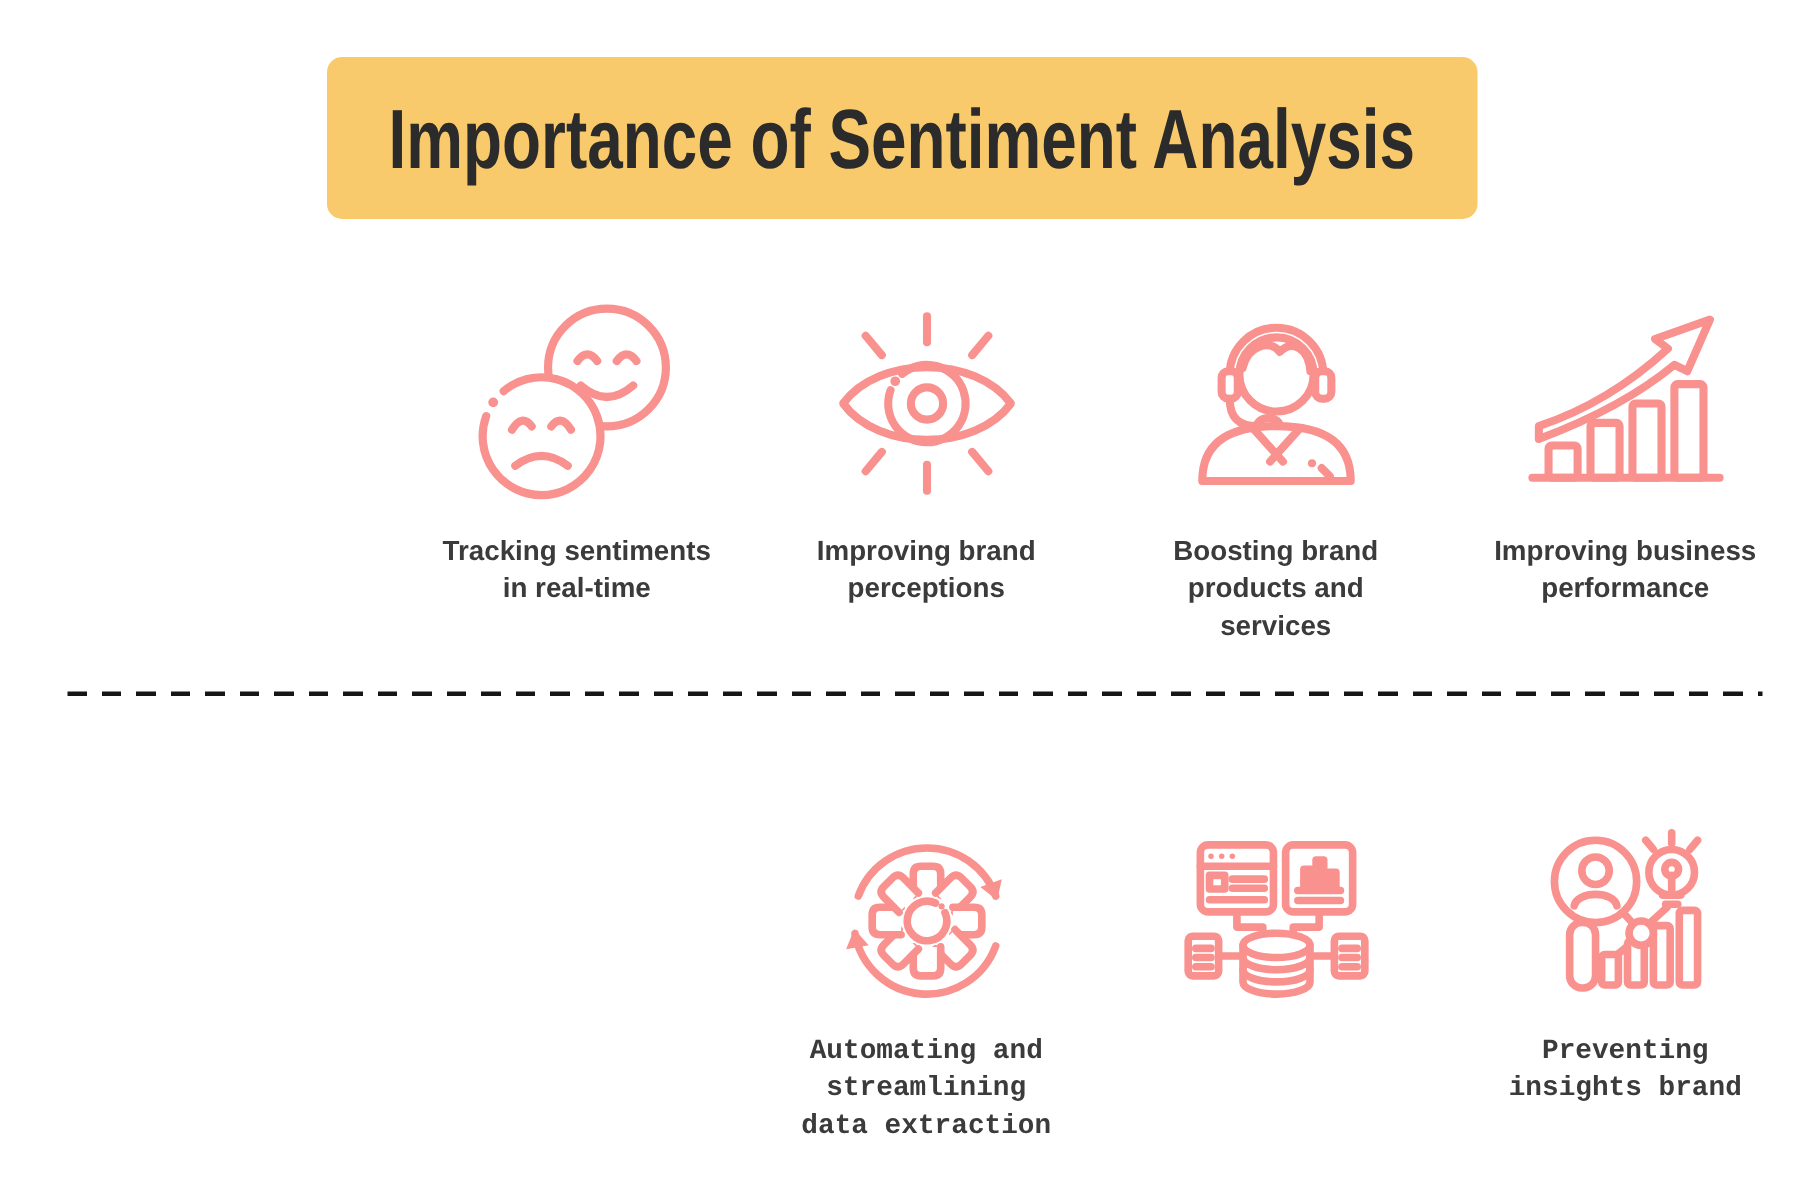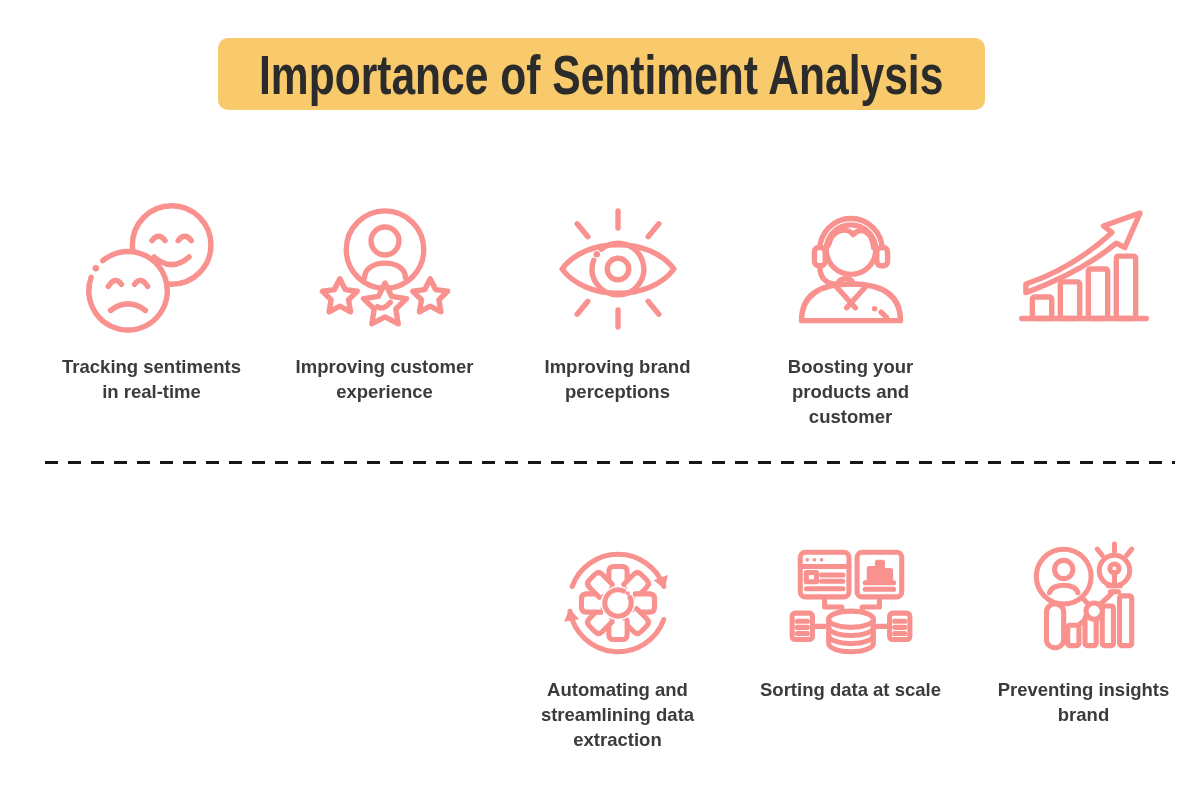--- a/index.html
+++ b/index.html
@@ -4,31 +4,31 @@
 <style>
   :root{
     --banner:#F9CA6B; --icon:#F9918E; --title:#2B2B2B; --label:#3B3B3B; --divider:#161616;
   }
   html,body{margin:0;padding:0;}
   body{
     width:1200px;height:800px;background:#fff;overflow:hidden;position:relative;
     font-family:"Liberation Sans", sans-serif;
   }
   .banner{
-    position:absolute;left:218px;top:38px;width:767px;height:72px;
+    position:absolute;left:218px;top:38px;width:767px;height:108px;
     background:var(--banner);border-radius:10px;
     display:flex;align-items:center;justify-content:center;
   }
   .banner h1{
     margin:0;font-size:56px;font-weight:bold;color:var(--title);
     transform:scaleX(0.76);white-space:nowrap;letter-spacing:0px;
   }
   .row{position:absolute;left:0;width:1200px;display:flex;justify-content:flex-end;}
   .row1{top:188px;}
-  .row2{top:533px;}
+  .row2{top:544px;font-family:Liberation Mono, monospace;}
   .item{width:233px;display:flex;flex-direction:column;align-items:center;}
   .row1 .icon-box{height:162px;display:flex;align-items:center;justify-content:center;}
   .row2 .icon-box{height:140px;display:flex;align-items:center;justify-content:center;}
   .label{
     margin-top:4px;text-align:center;color:var(--label);
     font-size:18.5px;line-height:25px;font-weight:bold;
   }
   .mw140{max-width:140px;} .mw175{max-width:175px;} .mw195{max-width:195px;}
   .mw215{max-width:215px;} .mw220{max-width:220px;}
   .divider{
@@ -62,34 +62,20 @@
         <path d="M 20.9,58.4 A 36 36 0 1 1 10.2,73.7"></path>
         <circle class="fp" cx="14.5" cy="65.3" r="3"></circle>
         <path d="M 26,82 Q 32,72 38,80"></path>
         <path d="M 50,80 Q 56,72 62,82"></path>
         <path d="M 28,104 Q 44,92 60,104"></path>
       </svg>
     </div>
     <div class="label mw195">Tracking sentiments in real-time</div>
   </div>
 
-  <div class="item">
-    <div class="icon-box">
-      <svg class="ic" viewBox="0 0 132 132" width="142" height="142">
-        <circle cx="66" cy="48" r="36"></circle>
-        <circle cx="66" cy="40" r="13"></circle>
-        <path d="M 47,74 C 47,56 85,56 85,74"></path>
-        <polygon class="fw" points="24,75 29,85.1 40.2,86.7 32.1,94.6 34,105.8 24,100.5 14,105.8 15.9,94.6 7.8,86.7 19,85.1"></polygon>
-        <polygon class="fw" points="108,75 113,85.1 124.2,86.7 116.1,94.6 118,105.8 108,100.5 98,105.8 99.9,94.6 91.8,86.7 103,85.1"></polygon>
-        <polygon class="fw" points="66,79 72.2,91.5 86,93.5 76,103.2 78.3,117 66,110.5 53.7,117 56,103.2 46,93.5 59.8,91.5"></polygon>
-        <path d="M 59,101 Q 64,105 71,97" stroke-width="4"></path>
-      </svg>
-    </div>
-    <div class="label mw195">Improving customer experience</div>
-  </div>
 
   <div class="item">
     <div class="icon-box">
       <svg class="ic" viewBox="0 0 132 132" width="142" height="142">
         <path d="M 14,66 C 36,36 96,36 118,66 C 96,96 36,96 14,66 Z"></path>
         <path d="M 50.6,47.6 A 24 24 0 1 1 43.4,57.8"></path>
         <circle class="fp" cx="46.3" cy="52.2" r="3"></circle>
         <circle cx="66" cy="66" r="10"></circle>
         <path d="M 66,12 L 66,28"></path>
         <path d="M 66,104 L 66,120"></path>
@@ -111,34 +97,35 @@
         <rect class="fw" x="32" y="46" width="10" height="17" rx="4"></rect>
         <rect class="fw" x="90" y="46" width="10" height="17" rx="4"></rect>
         <path d="M 37,63 C 37,76 44,80 54,80"></path>
         <ellipse class="fw" cx="61" cy="80" rx="7" ry="5"></ellipse>
         <path class="fw" d="M 20,114 C 20,88 40,80 66,80 C 92,80 112,88 112,114 Z"></path>
         <path d="M 52,82 L 70,102 M 80,82 L 62,102"></path>
         <circle class="fp" cx="88" cy="103" r="2.5"></circle>
         <path d="M 94,106 L 99,111"></path>
       </svg>
     </div>
-    <div class="label mw140">Boosting your products and customer</div>
+    <div class="label mw140">Boosting brand products and services</div>
   </div>
 
   <div class="item">
     <div class="icon-box">
       <svg class="ic" viewBox="0 0 132 132" width="142" height="142">
         <path d="M 8,112 L 124,112"></path>
         <rect x="18" y="92" width="18" height="20" rx="2"></rect>
         <rect x="44" y="78" width="18" height="34" rx="2"></rect>
         <rect x="70" y="66" width="18" height="46" rx="2"></rect>
         <rect x="96" y="54" width="18" height="58" rx="2"></rect>
         <path class="fw" d="M 12,88 C 44,76 72,62 96,42 L 104,46 L 118,14 L 84,26 L 92,32 C 68,54 42,70 12,80 Z"></path>
       </svg>
     </div>
+    <div class="label mw195">Improving business performance</div>
   </div>
 
 </div>
 
 <div class="divider"></div>
 
 <div class="row row2">
 
   <div class="item">
     <div class="icon-box">
@@ -183,21 +170,20 @@
         <path d="M 80,46 L 108,46 M 80,52.5 L 108,52.5" stroke-width="4"></path>
         <rect class="fw" x="8" y="76" width="20" height="26" rx="3"></rect>
         <path d="M 13,84 L 23,84 M 13,90 L 23,90 M 13,96 L 23,96" stroke-width="4"></path>
         <rect class="fw" x="104" y="76" width="20" height="26" rx="3"></rect>
         <path d="M 109,84 L 119,84 M 109,90 L 119,90 M 109,96 L 119,96" stroke-width="4"></path>
         <path class="fw" d="M 44,82 L 44,106 A 22 8 0 0 0 88,106 L 88,82"></path>
         <ellipse class="fw" cx="66" cy="82" rx="22" ry="8"></ellipse>
         <path d="M 44,90 A 22 8 0 0 0 88,90 M 44,98 A 22 8 0 0 0 88,98"></path>
       </svg>
     </div>
-    <div class="label mw220">Sorting data at scale</div>
   </div>
 
 
   <div class="item">
     <div class="icon-box">
       <svg class="ic" viewBox="0 0 132 132" width="134" height="134">
         <path d="M 96,8 L 96,15 M 79,13 L 84,19 M 113,13 L 108,19"></path>
         <circle class="fw" cx="96" cy="34" r="15"></circle>
         <circle cx="96" cy="32" r="4.5" stroke-width="4"></circle>
         <path d="M 96,36 L 96,49" stroke-width="4"></path>

